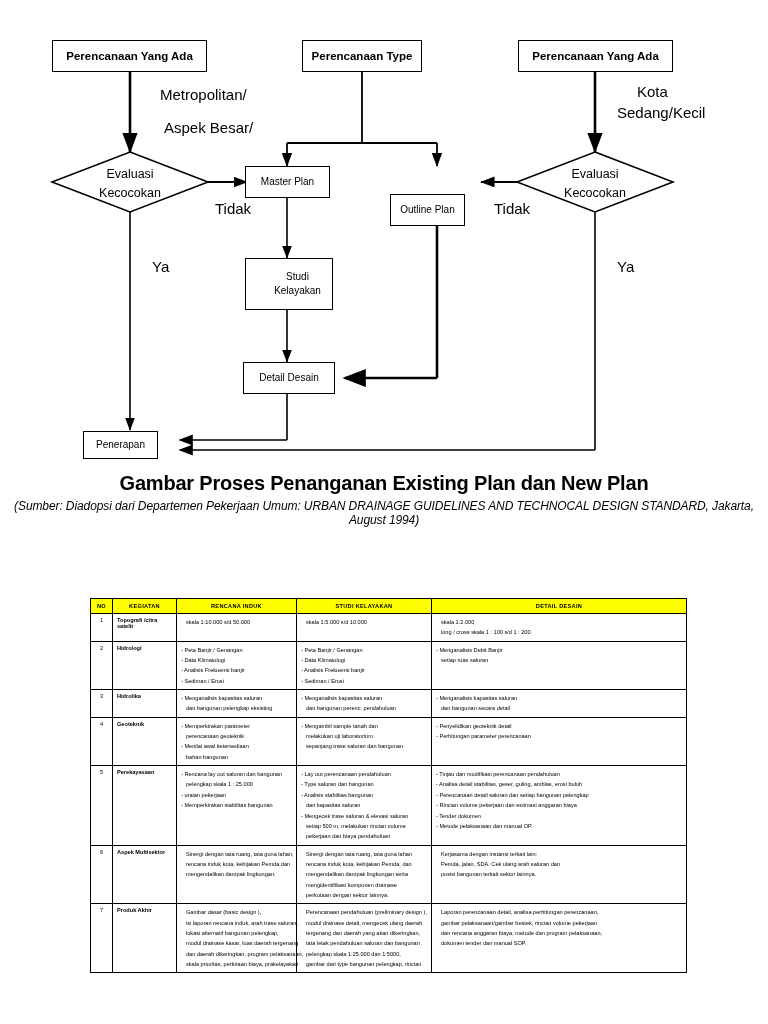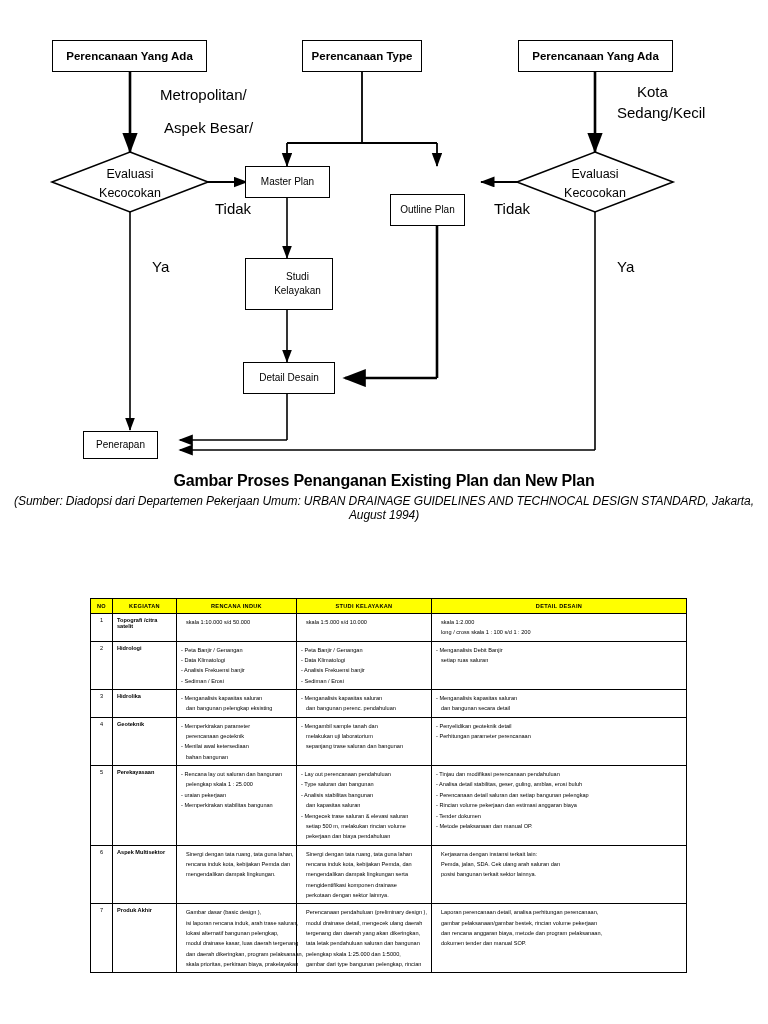--- a/index.html
+++ b/index.html
@@ -46,21 +46,21 @@
     background: transparent;
     margin-left: 12px;
   }
 
   
   #caption {
     position: absolute; left: 0; top: 472px; width: 768px;
     text-align: center;
   }
   #cap-title {
-    font-weight: bold; font-size: 16px; letter-spacing: -0.2px;
+    font-weight: bold; font-size: 20px; letter-spacing: -0.2px;
   }
   #cap-source {
     font-style: italic; font-size: 12px; margin-top: 4px;
     letter-spacing: -0.1px;
   }
 
   
   #tablewrap { position: absolute; left: 90px; top: 598px; width: 596px; }
   table.matrix {
     border-collapse: collapse;

